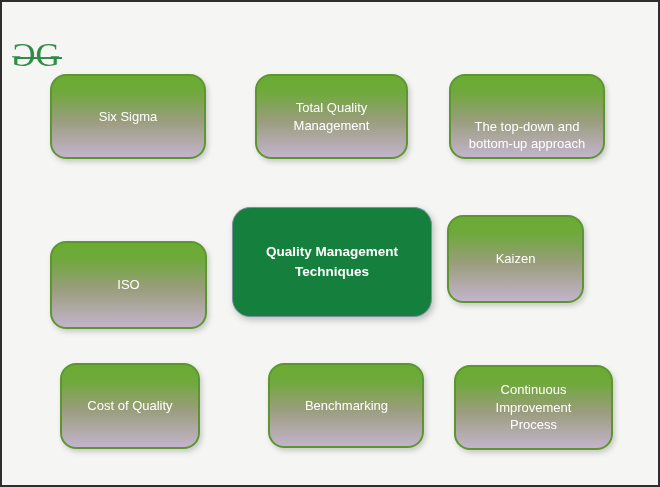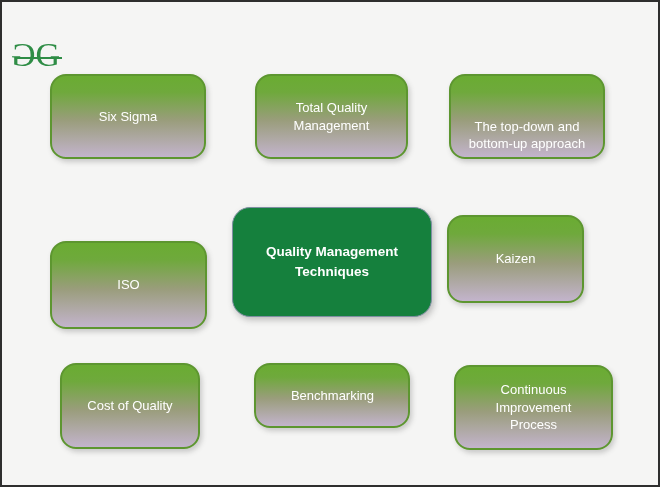--- a/index.html
+++ b/index.html
@@ -48,21 +48,21 @@
     font-size:13px; line-height:1.35;
     padding:4px 10px;
   }
 
   .b1 { left:48px;  top:72px;  width:156px; height:85px; }
   .b2 { left:253px; top:72px;  width:153px; height:85px; }
   .b3 { left:447px; top:72px;  width:156px; height:85px;align-items:flex-end; }
   .b4 { left:48px;  top:215px; width:157px; height:88px;margin-top:24px; }
   .b5 { left:445px; top:213px; width:137px; height:88px; }
   .b6 { left:58px;  top:361px; width:140px; height:86px; }
-  .b7 { left:252px; top:361px; width:156px; height:65px;padding-left:11px; }
+  .b7 { left:266px; top:361px; width:156px; height:85px;padding-left:11px; }
   .b8 { left:452px; top:363px; width:159px; height:85px; padding:4px 16px;text-align:center; }
 
   
   .cbox {
     position:absolute;
     left:230px; top:205px; width:200px; height:110px;
     box-sizing:border-box;
     background:#15803d;
     border:1px solid #7e8fa2;
     border-radius:18px;

